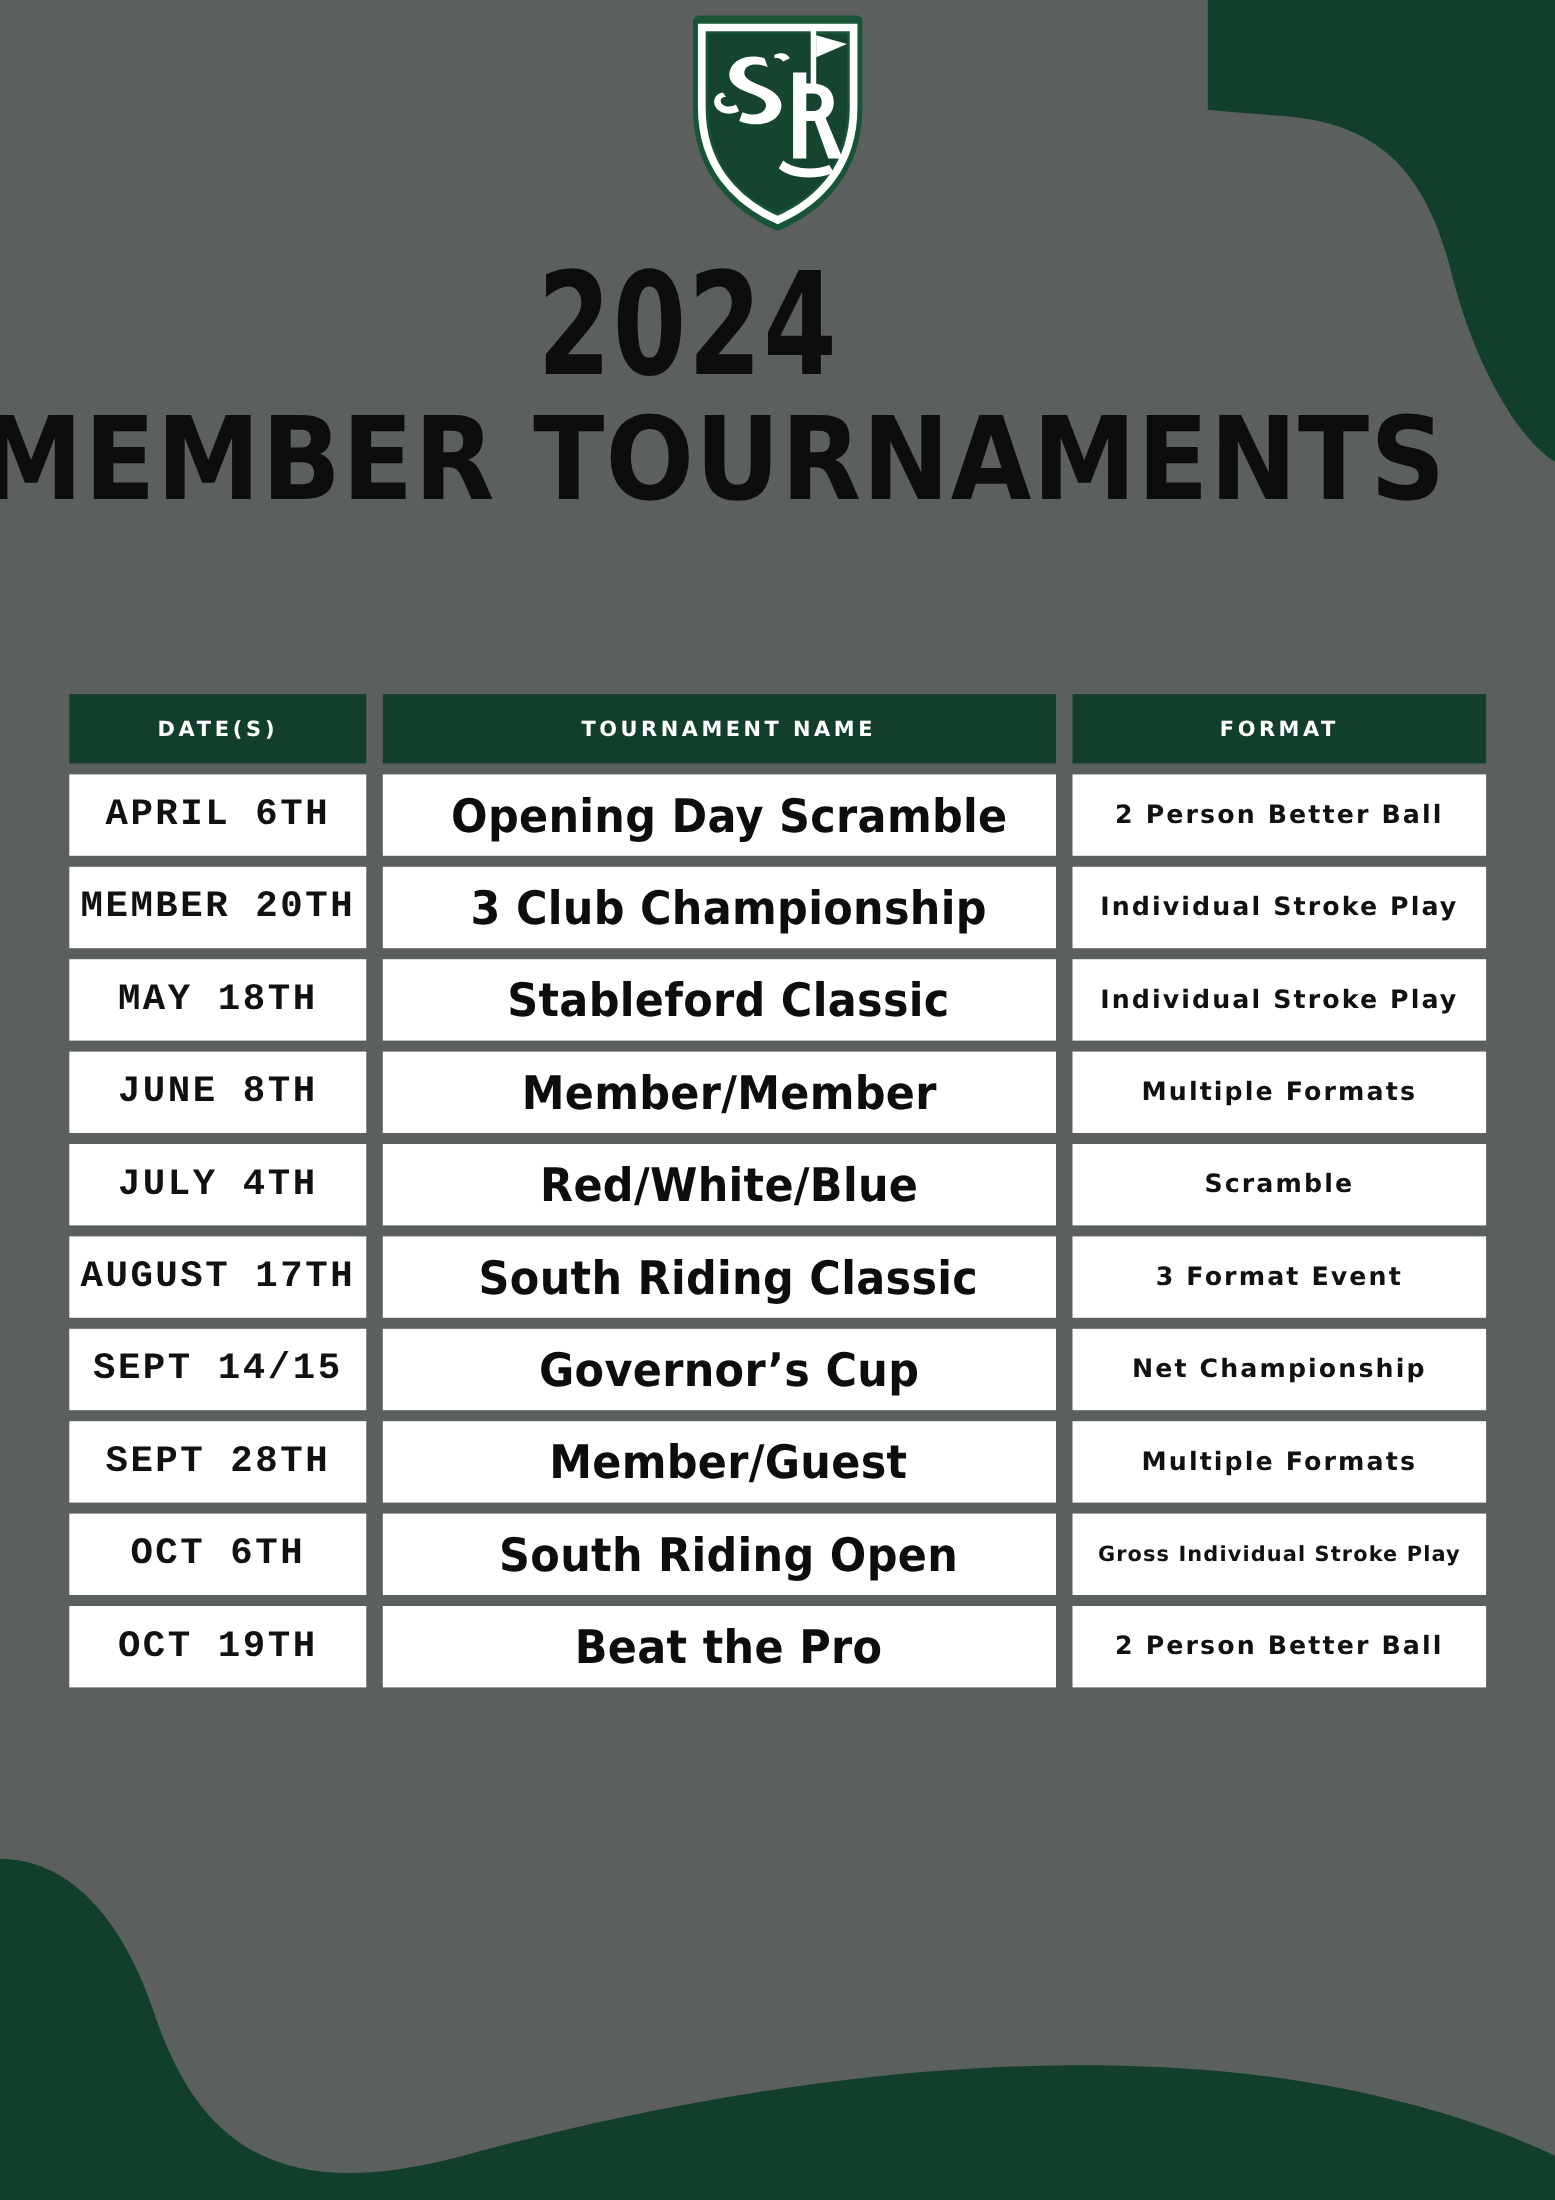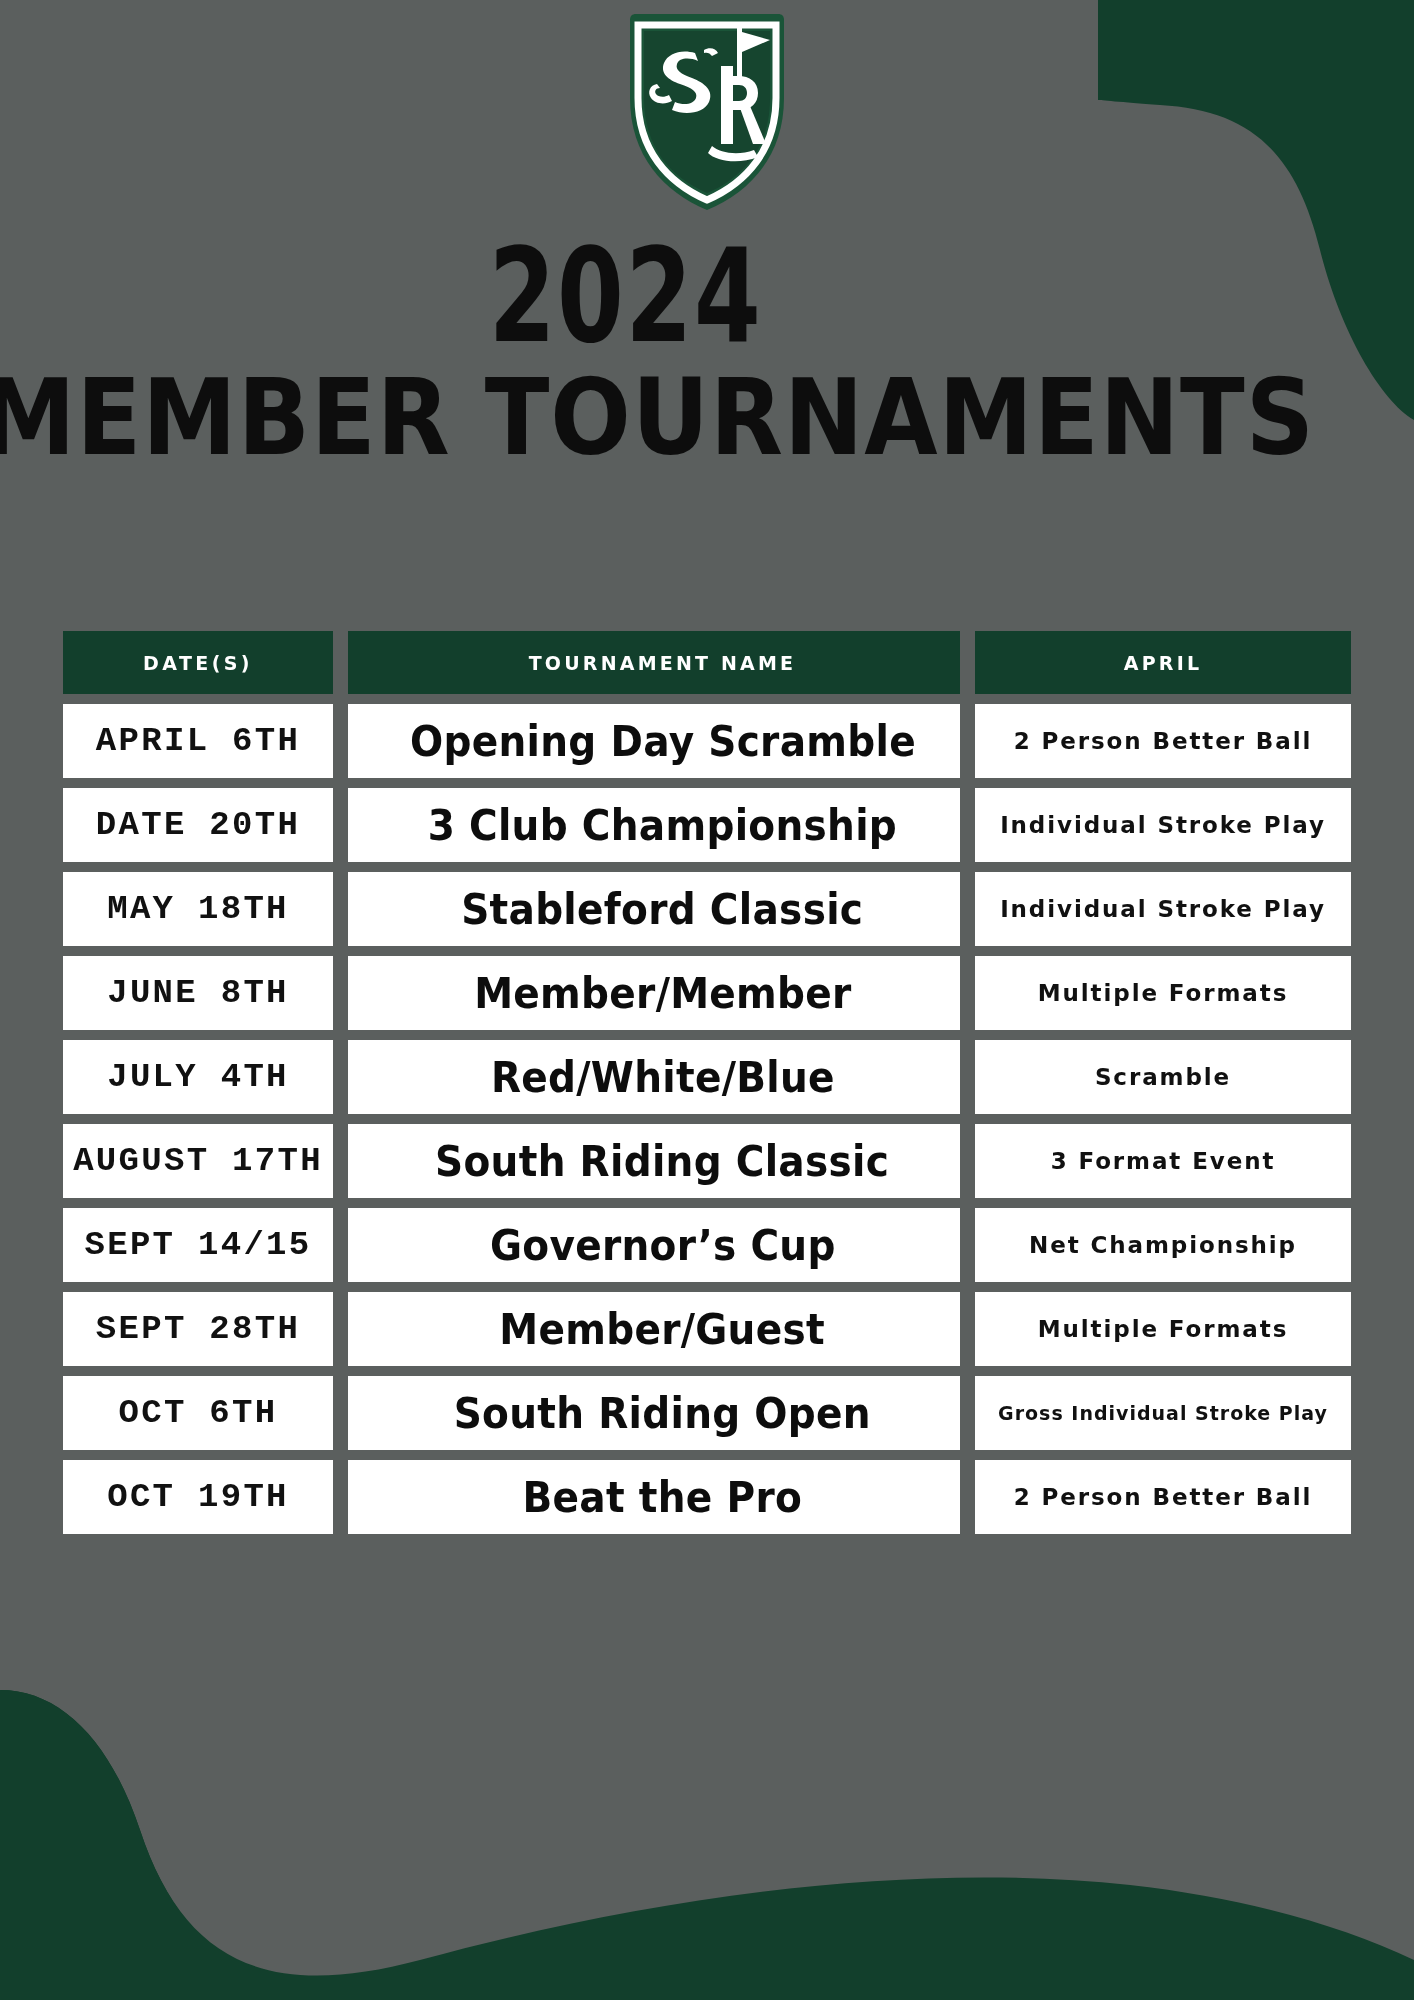--- a/index.html
+++ b/index.html
@@ -200,39 +200,39 @@
 <div class="sched">
 
   <div class="row head">
     <div class="cell c-date">
       <span class="htxt">DATE(S)</span>
     </div>
     <div class="cell c-name">
       <span class="htxt">TOURNAMENT NAME</span>
     </div>
     <div class="cell c-format">
-      <span class="htxt">APRIL</span>
+      <span class="htxt">FORMAT</span>
     </div>
   </div>
 
   <div class="row body-row">
     <div class="cell c-date">
         <span class="d-txt">APRIL 6TH</span>
       </div>
     <div class="cell c-name">
         <span class="n-txt">Opening Day Scramble</span>
       </div>
     <div class="cell c-format">
         <span class="f-txt">2 Person Better Ball</span>
       </div>
   </div>
 
   <div class="row body-row">
     <div class="cell c-date">
-        <span class="d-txt">DATE 20TH</span>
+        <span class="d-txt">MEMBER 20TH</span>
       </div>
     <div class="cell c-name">
         <span class="n-txt">3 Club Championship</span>
       </div>
     <div class="cell c-format">
         <span class="f-txt">Individual Stroke Play</span>
       </div>
   </div>
 
   <div class="row body-row">

